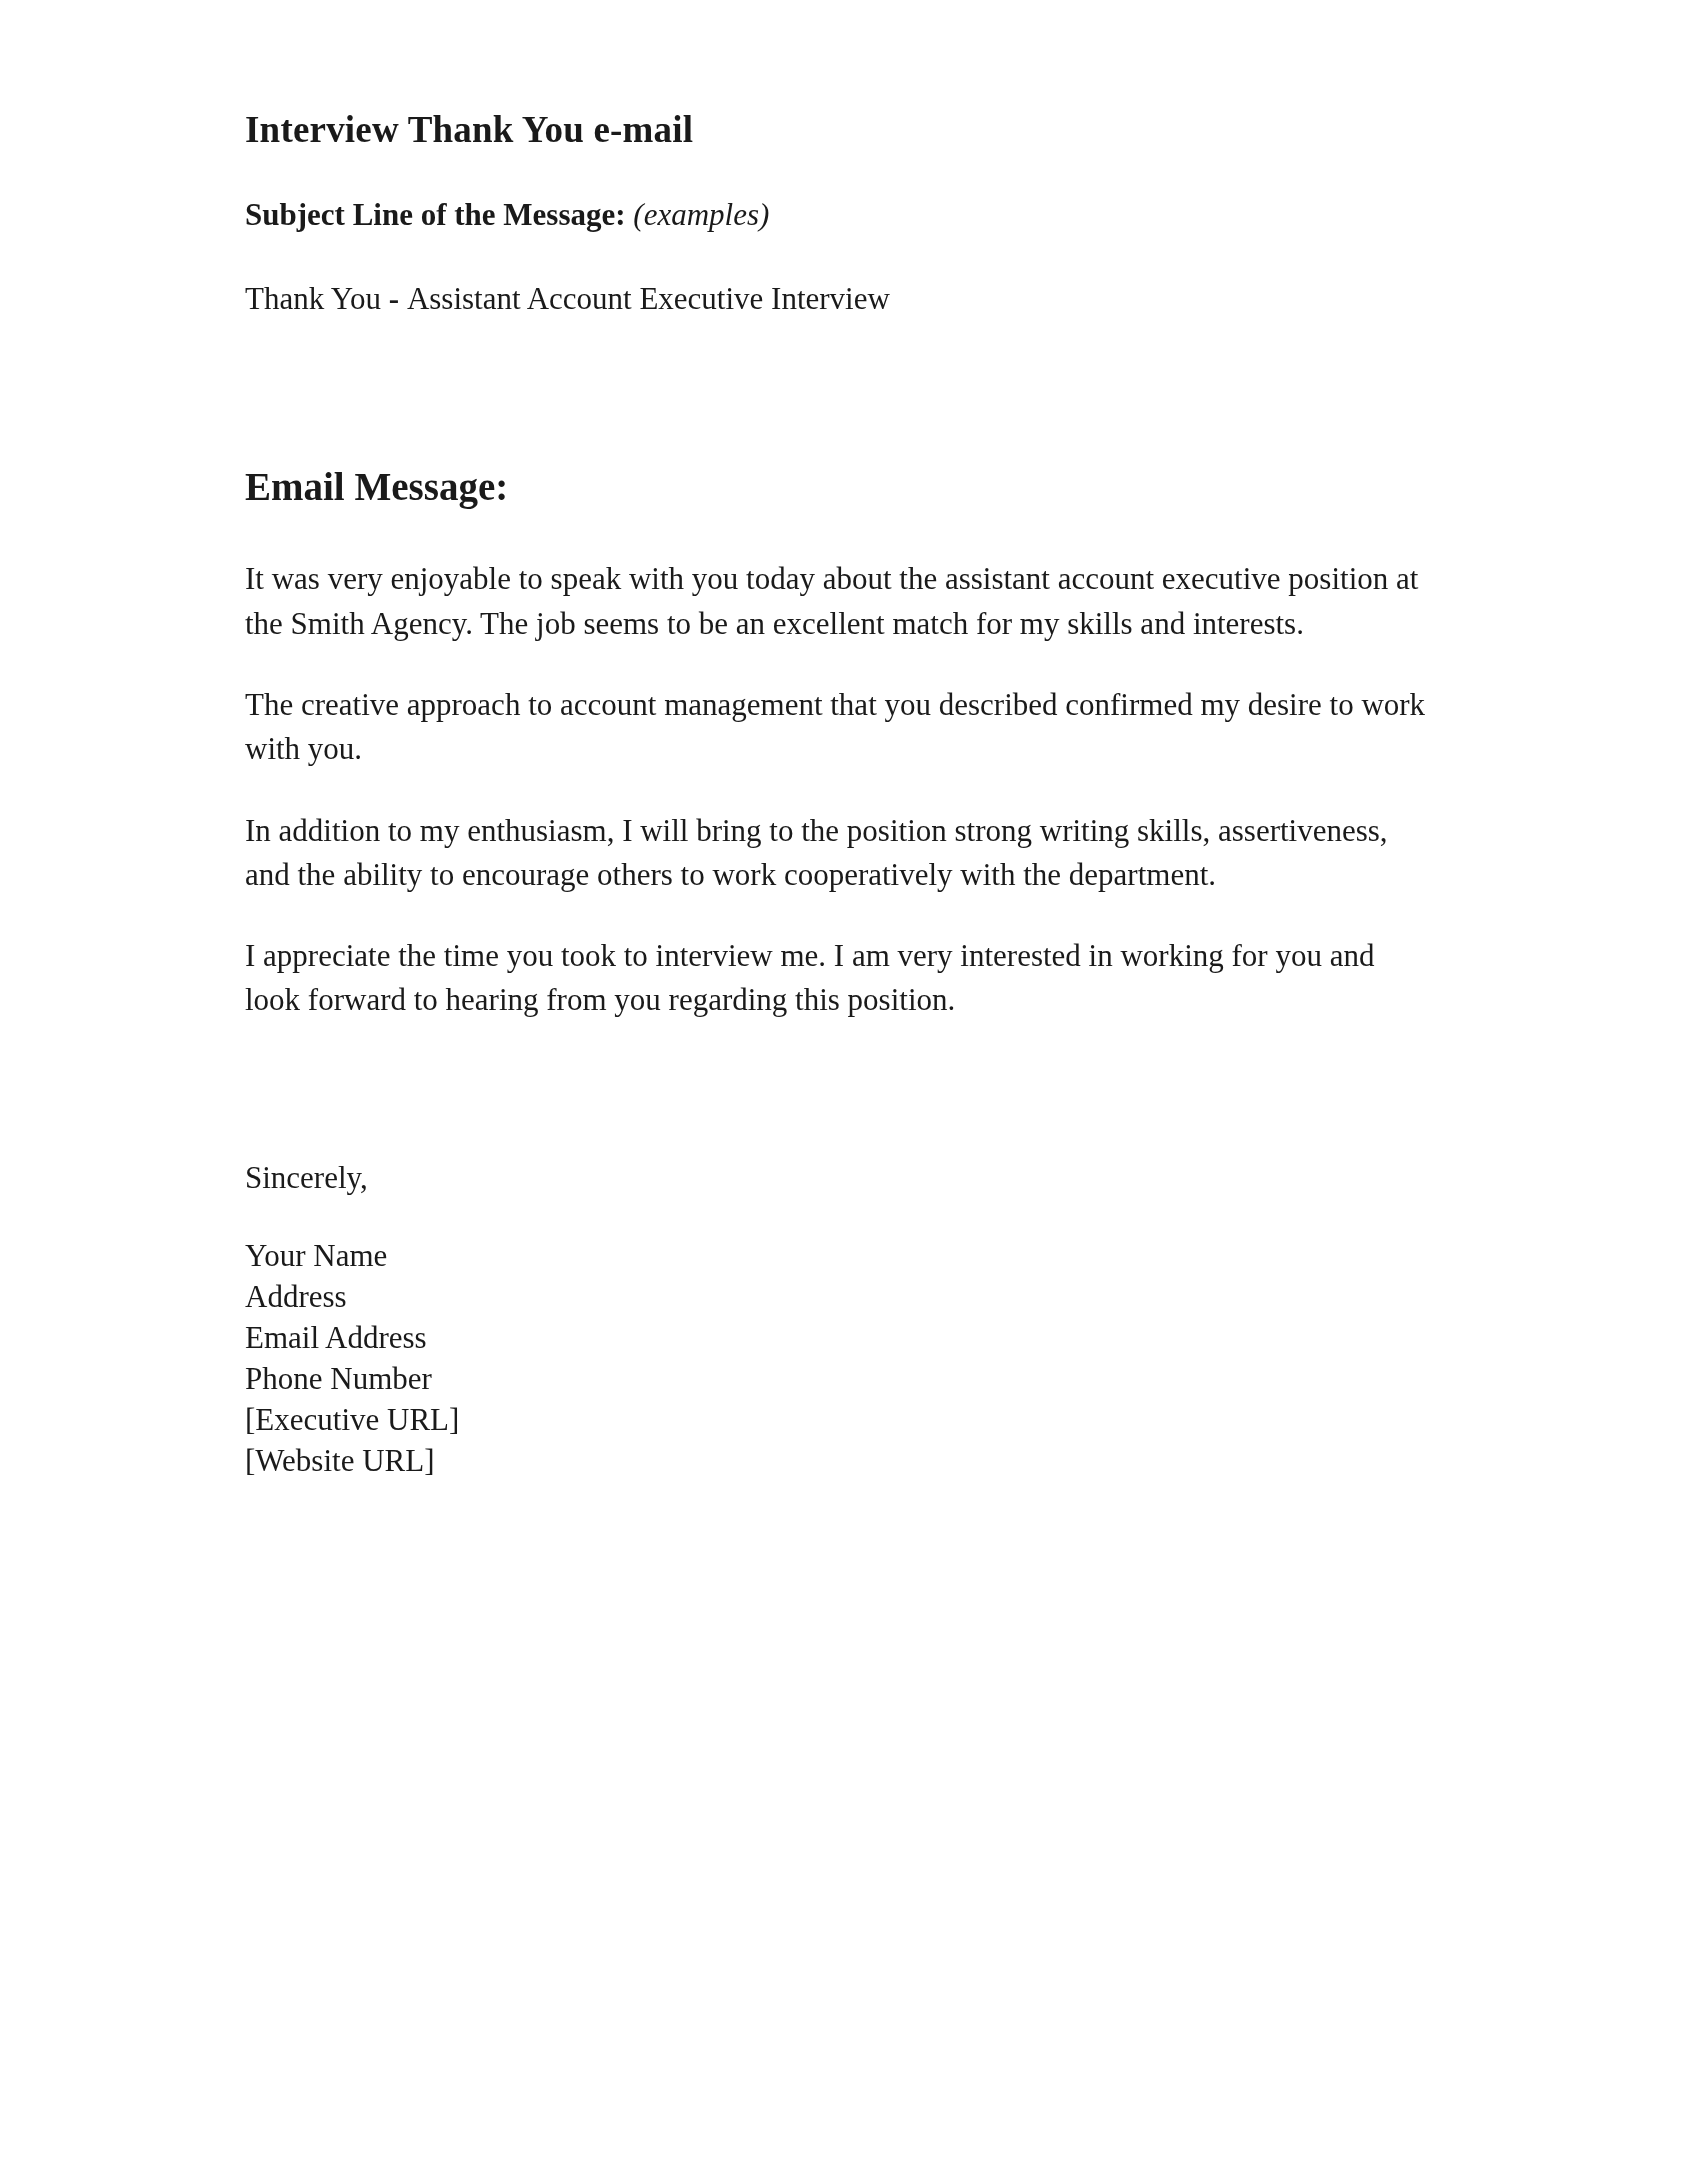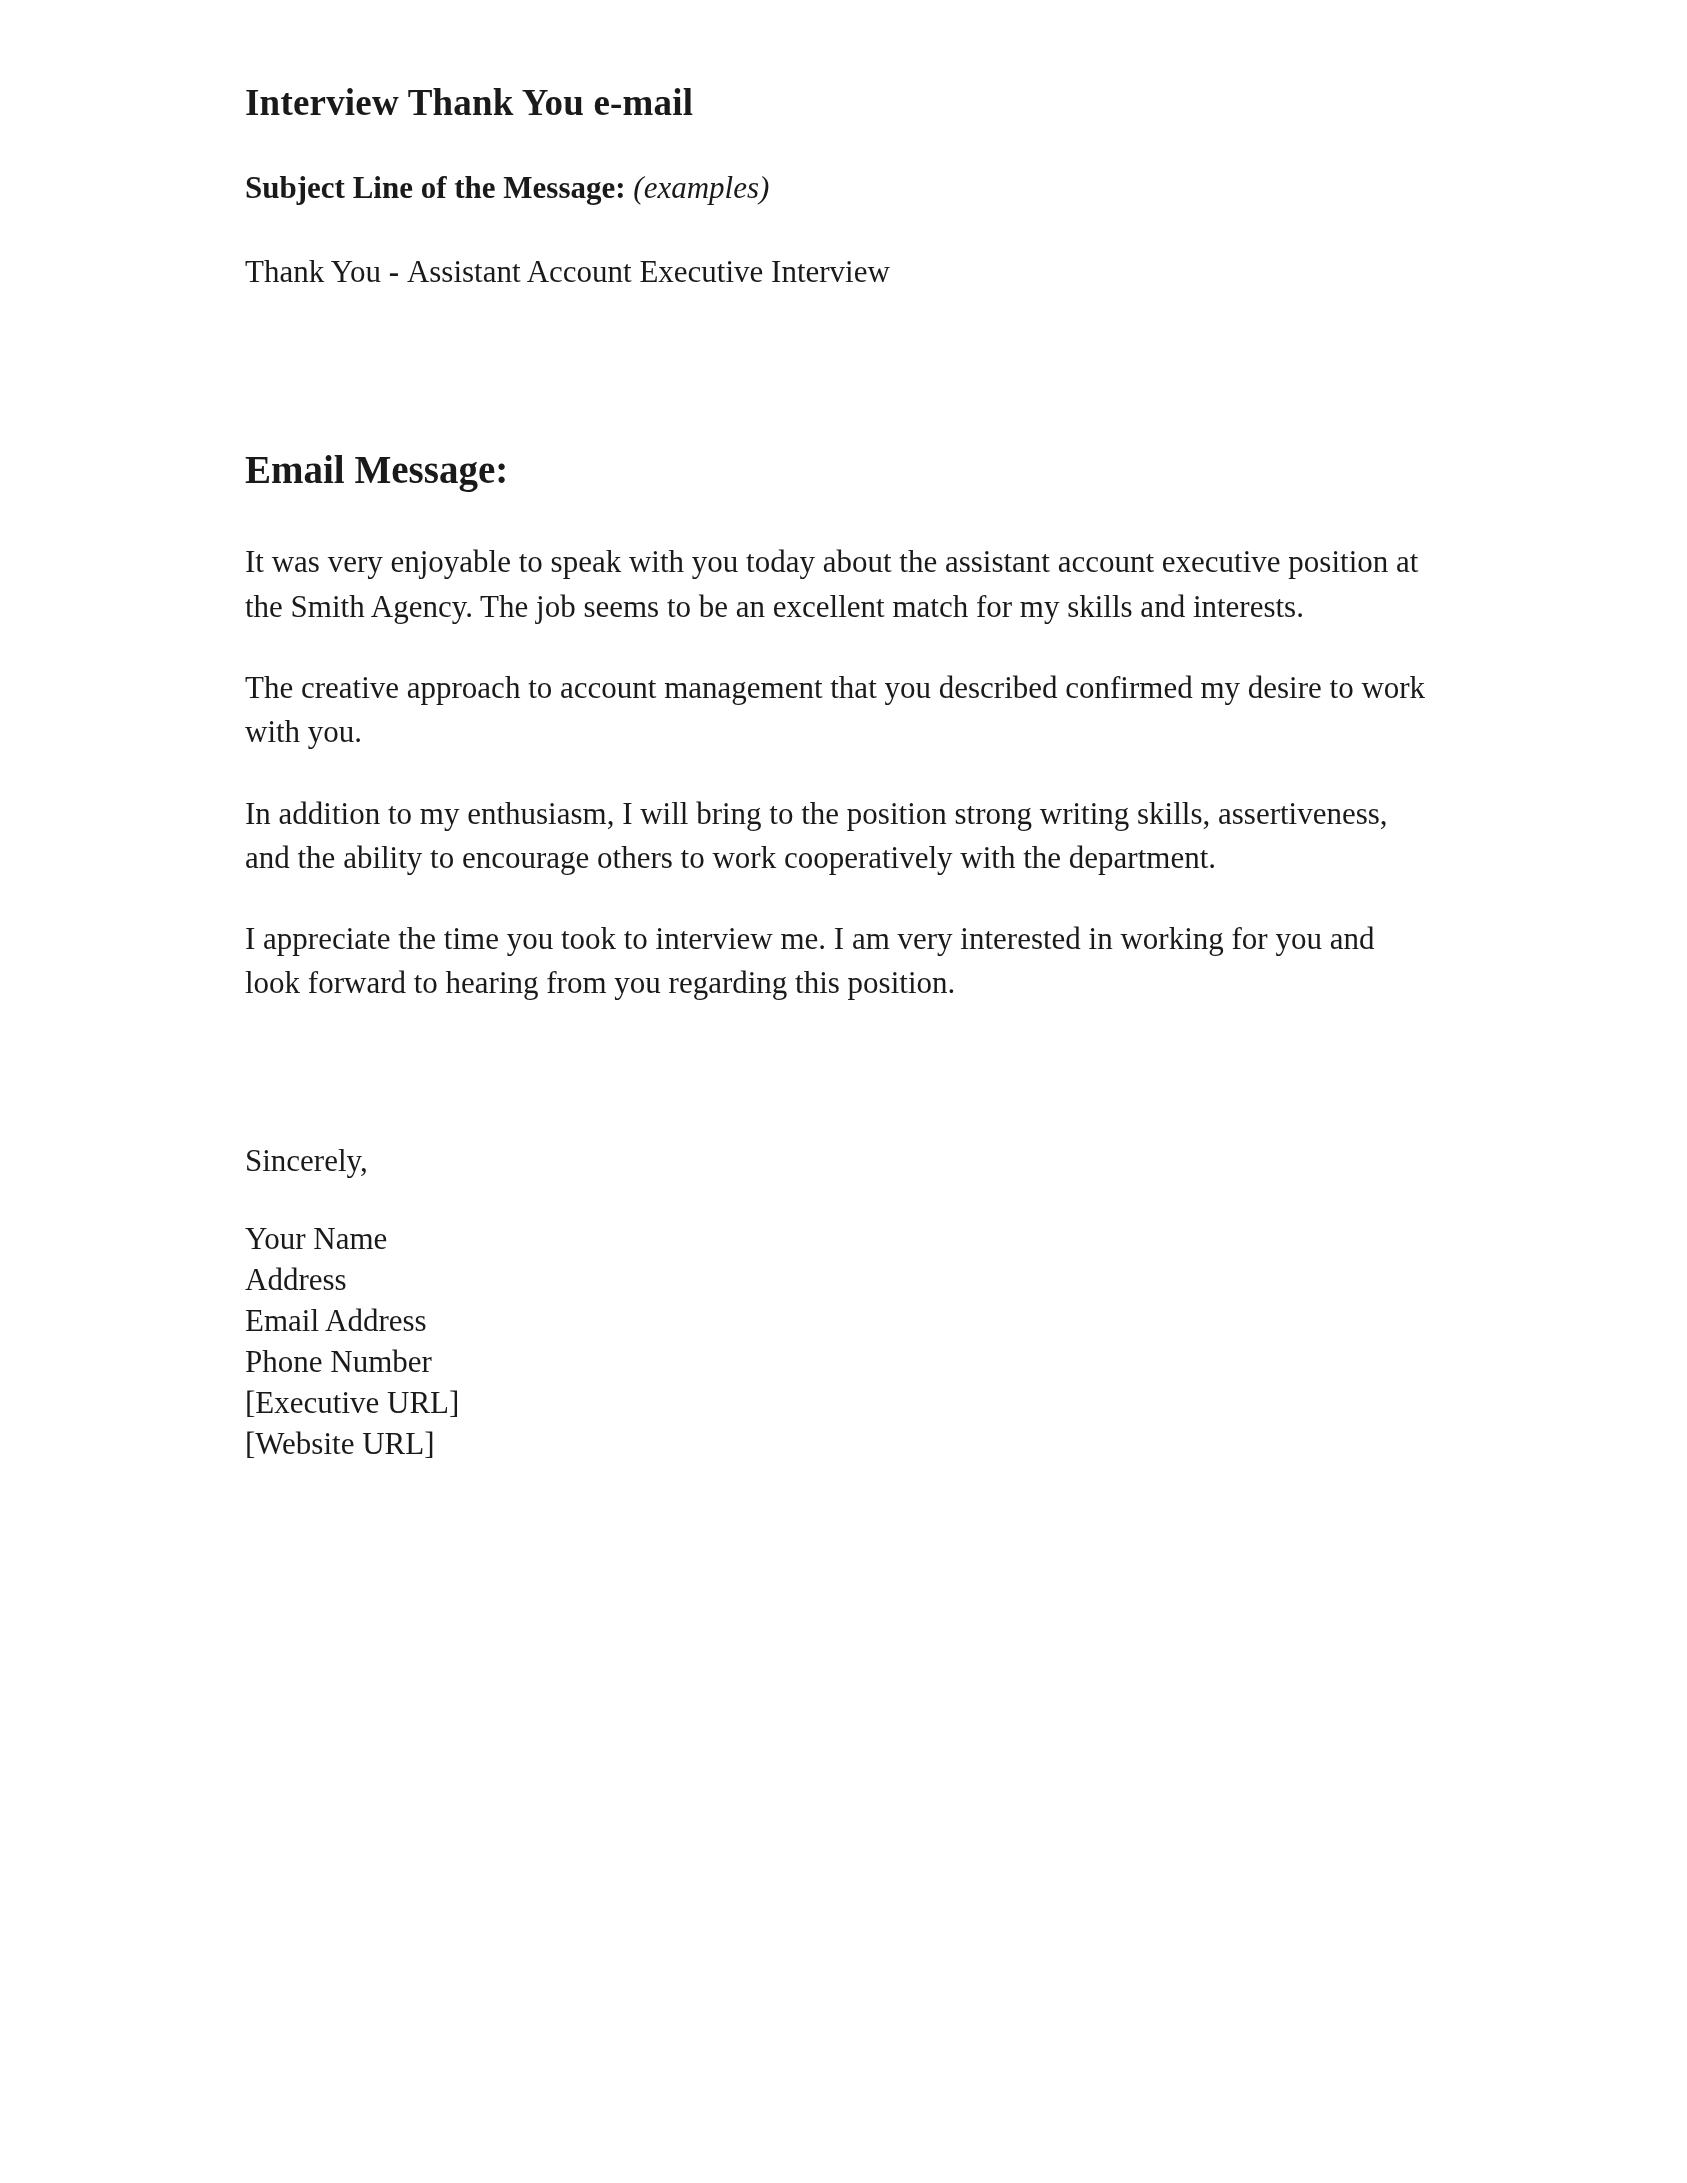--- a/index.html
+++ b/index.html
@@ -13,21 +13,21 @@
     font-family: "Liberation Serif", "DejaVu Serif", serif;
     color: #1a1a1a;
     -webkit-font-smoothing: antialiased;
   }
   .page {
     position: relative;
     width: 1687px;
     height: 2184px;
     background: #ffffff;
     box-sizing: border-box;
-    padding: 81px 245px 0 245px;
+    padding: 108px 245px 0 245px;
     font-family: Liberation Serif, serif;
   }
   .doc-title {
     font-size: 37px;
     font-weight: bold;
     letter-spacing: 0.2px;
     margin: 0 0 44px 0;
     line-height: 1.2;
   }
   .subject-line {
@@ -37,21 +37,21 @@
   }
   .subject-line .bold {
     font-weight: bold;
   }
   .subject-line .ital {
     font-style: italic;
     text-align: center;
   }
   .subject-example {
     font-size: 31px;
-    margin: 0 0 47px 0;
+    margin: 0 0 37px 0;
     line-height: 1.3;
   }
   .subject-example .bold-dash {
     font-weight: bold;
   }
   .spacer-lg {
     height: 107px;
   }
   .section-label {
     font-size: 39px;

